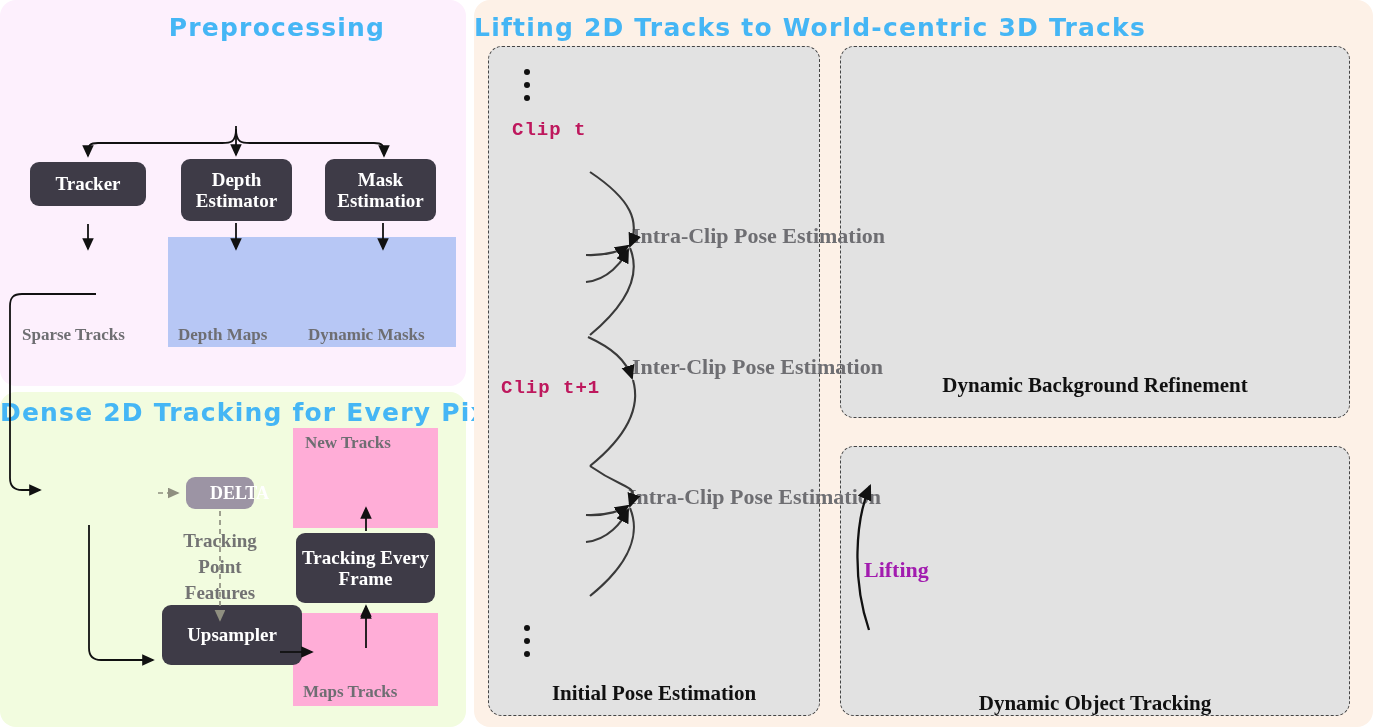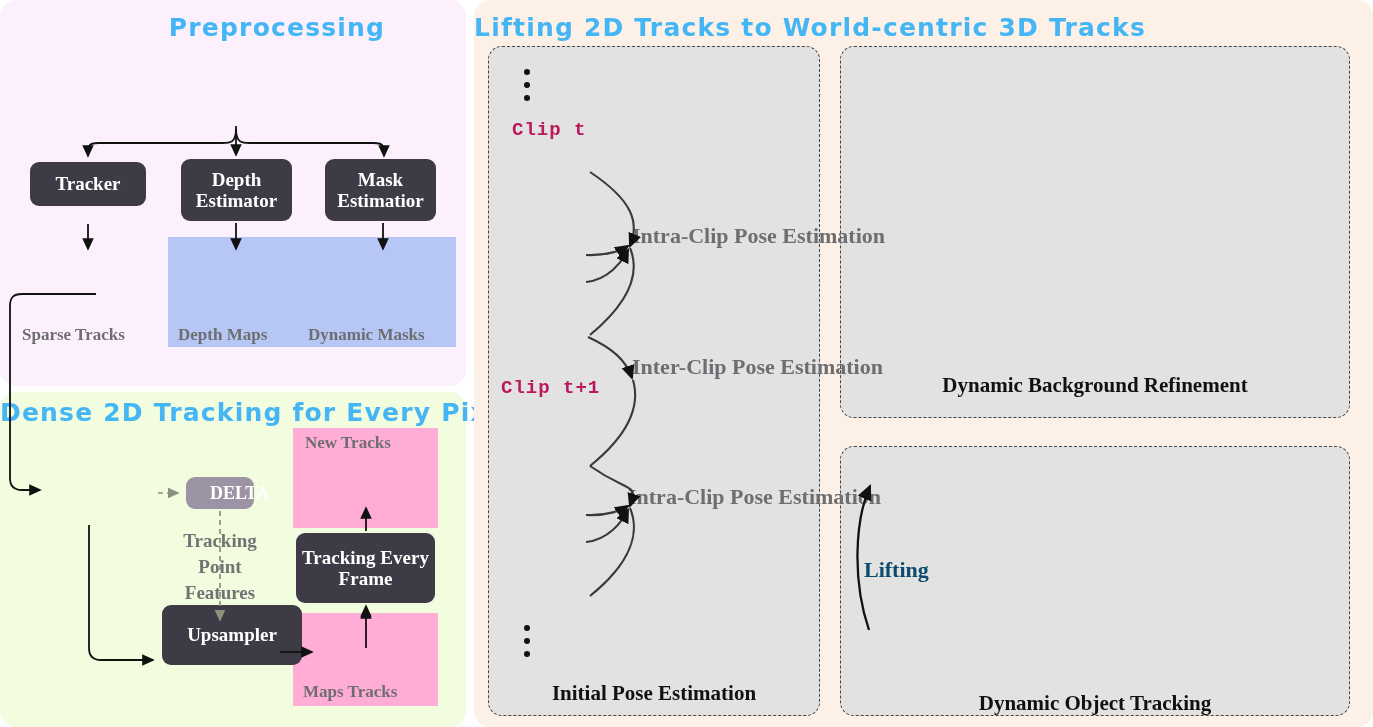--- a/index.html
+++ b/index.html
@@ -157,21 +157,21 @@
   #pose-1 { left: 632px; top: 220px; width: 180px; }
   #pose-2 { left: 632px; top: 351px; width: 180px; }
   #pose-3 { left: 628px; top: 481px; width: 180px; }
 
   
   #label-lifting {
     position: absolute;
     left: 864px; top: 557px;
     font-family: "Liberation Serif", serif;
     font-weight: bold;
-    color: #0c4a6e;
+    color: #a21caf;
     font-size: 22px;
     white-space: nowrap;
   }
 
   
   .vdots { position: absolute; width: 7px; }
   .vdots i {
     display: block; width: 6px; height: 6px;
     border-radius: 50%; background: #111; margin-bottom: 7px;
   }

